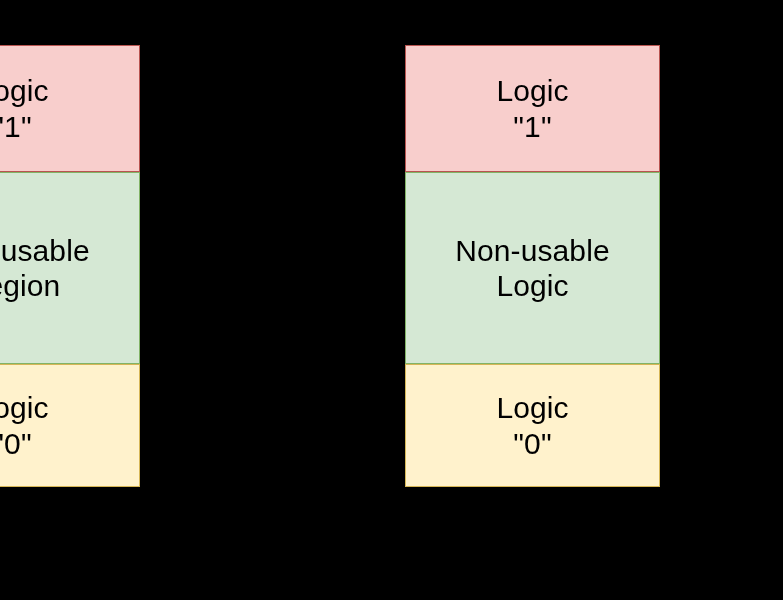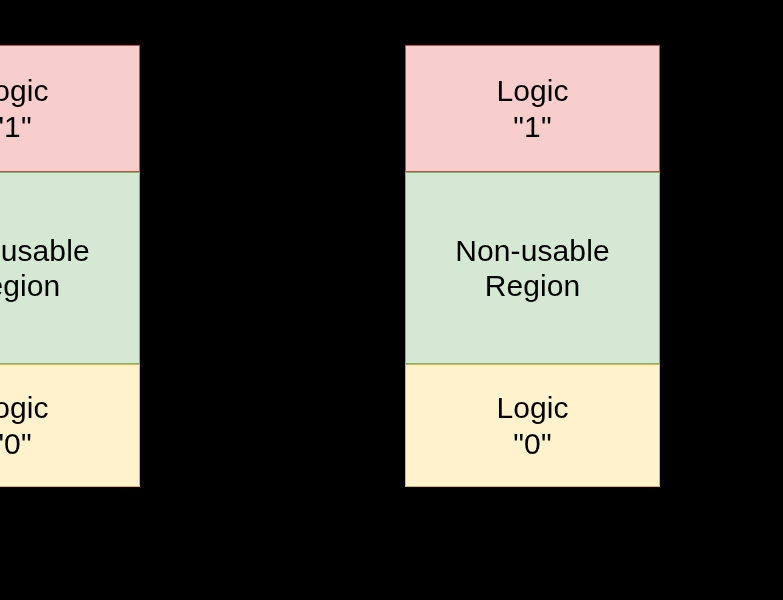--- a/index.html
+++ b/index.html
@@ -93,21 +93,21 @@
     </div>
   </div>
 
   <div class="column" id="column-right">
     <div class="band band-logic-high">
       <span class="band-label">Logic
 "1"</span>
     </div>
     <div class="band band-nonusable">
       <span class="band-label">Non-usable
-Region</span>
+Logic</span>
     </div>
     <div class="band band-logic-low">
       <span class="band-label">Logic
 "0"</span>
     </div>
   </div>
 
 </div>
 
 </body></html>

